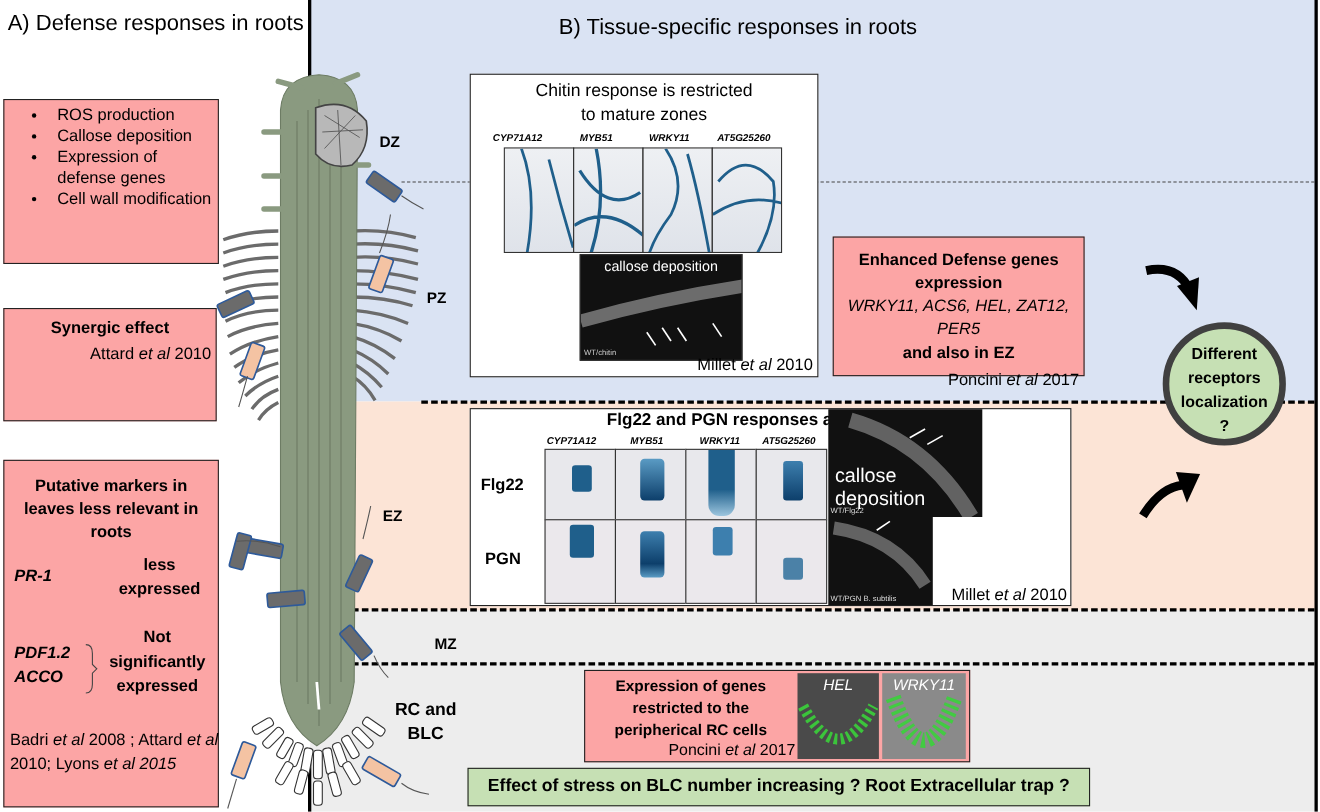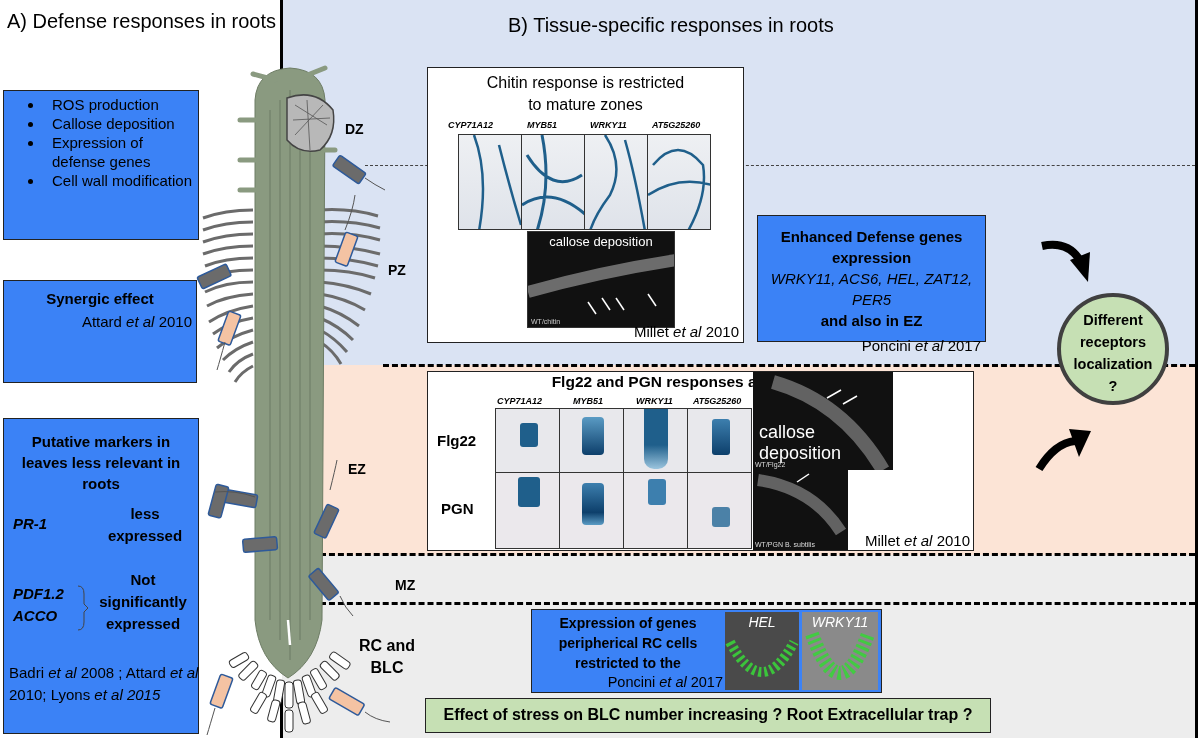--- a/index.html
+++ b/index.html
@@ -9,35 +9,35 @@
   .zone-pz { left:282px; top:0; width:915px; height:365px; background:#dae3f3; }
   .zone-ez { left:282px; top:365px; width:915px; height:190px; background:#fce4d6; }
   .zone-mz { left:282px; top:555px; width:915px; height:183px; background:#ededed; }
   .vline-left { left:280px; top:0; width:3px; height:215px; background:#000; }
   .vline-left2 { left:280px; top:683px; width:3px; height:55px; background:#000; }
   .vline-right { left:1195px; top:0; width:3px; height:738px; background:#000; }
   .dashdot { left:365px; top:165px; width:830px; height:0; border-top:1px dashed #444; }
   .dashed { height:0; border-top:3px dashed #000; }
   .title-a { left:7px; top:10px; font-size:20px; }
   .title-b { left:508px; top:14px; font-size:20px; }
-  .box { background:#3b82f6; border:1.5px solid #222; box-sizing:border-box; }
+  .box { background:#fca5a5; border:1.5px solid #222; box-sizing:border-box; }
   .bullets { left:3px; top:90px; width:196px; height:150px; font-size:15px; padding:4px 0 0 10px; }
   .bullets ul { margin:0; padding-left:30px; line-height:19px; }
   .bullets li { padding-left:8px; }
   .syn { left:3px; top:280px; width:194px; height:103px; font-size:15px; text-align:center; padding-top:7px; line-height:21px; }
   .cite-r { text-align:right; padding-right:4px; }
   .markers { left:3px; top:418px; width:196px; height:316px; font-size:15px; }
   .zone-label { font-weight:bold; font-size:14px; }
   .panel { background:#fff; border:1.5px solid #222; box-sizing:border-box; }
   .gene-hdr { font-style:italic; font-weight:bold; font-size:9px; }
   .img-cell { position:absolute; border:1px solid #333; box-sizing:border-box; overflow:hidden; }
   .blue-root { background:linear-gradient(180deg,#eef0f3,#dfe3ea); }
   .dark-img { background:#111; color:#fff; }
   .enh { left:757px; top:215px; width:229px; height:127px; font-size:15px; text-align:center; line-height:21px; padding-top:10px; }
-  .circle { left:1057px; top:293px; width:112px; height:112px; border-radius:50%; background:#c6e0b4; border:4px solid #404040; box-sizing:border-box; text-align:center; font-weight:bold; font-size:14.5px; line-height:22px; padding-top:12px; }
+  .circle { left:1057px; top:293px; width:112px; height:112px; border-radius:50%; background:#c6e0b4; border:6px solid #404040; box-sizing:border-box; text-align:center; font-weight:bold; font-size:14.5px; line-height:22px; padding-top:12px; }
   .rc-box { left:531px; top:609px; width:351px; height:84px; }
   .green-bar { left:425px; top:698px; width:566px; height:35px; background:#c6e0b4; border:1.5px solid #222; box-sizing:border-box; text-align:center; font-weight:bold; font-size:16px; line-height:32px; }
 </style>
 </head>
 <body>
 
 <div class="abs zone-pz"></div>
 <div class="abs zone-ez"></div>
 <div class="abs zone-mz"></div>
 <div class="abs vline-left"></div>
@@ -311,22 +311,22 @@
     <div class="abs" style="left:2px; bottom:2px; font-size:7px; color:#ddd;">WT/PGN B. subtilis</div>
   </div>
   <div class="abs" style="right:3px; bottom:1px; font-size:15px;">
     <span>Millet</span> <i>et al</i> <span>2010</span>
   </div>
 </div>
 
 <div class="abs box rc-box">
   <div class="abs" style="left:0; top:3px; width:192px; text-align:center; font-weight:bold; font-size:14px; line-height:20px;">
     <div>Expression of genes</div>
+    <div>restricted to the</div>
     <div>peripherical RC cells</div>
-    <div>restricted to the</div>
   </div>
   <div class="abs" style="right:158px; bottom:2px; font-size:14.5px;">
     <span>Poncini</span> <i>et al</i> <span>2017</span>
   </div>
   <div class="img-cell" style="left:193px; top:2px; width:74px; height:78px; background:#4a4a4a; border:none;">
     <svg class="abs" style="left:0;top:0;" width="74" height="78">
         <path d="M5 30 Q37 90 69 30" fill="none" stroke="#3ad13a" stroke-width="10" stroke-dasharray="3 3" opacity="0.9"></path>
       </svg>
     <div class="abs" style="left:0; top:2px; width:74px; text-align:center; color:#fff; font-style:italic; font-size:14px;">HEL</div>
   </div>

